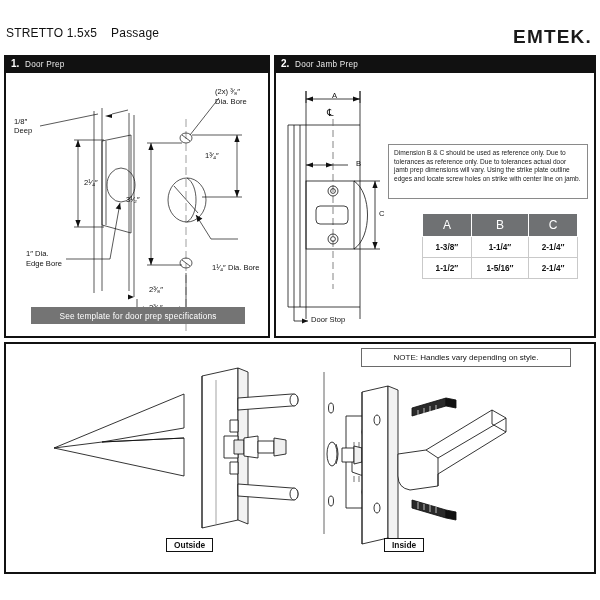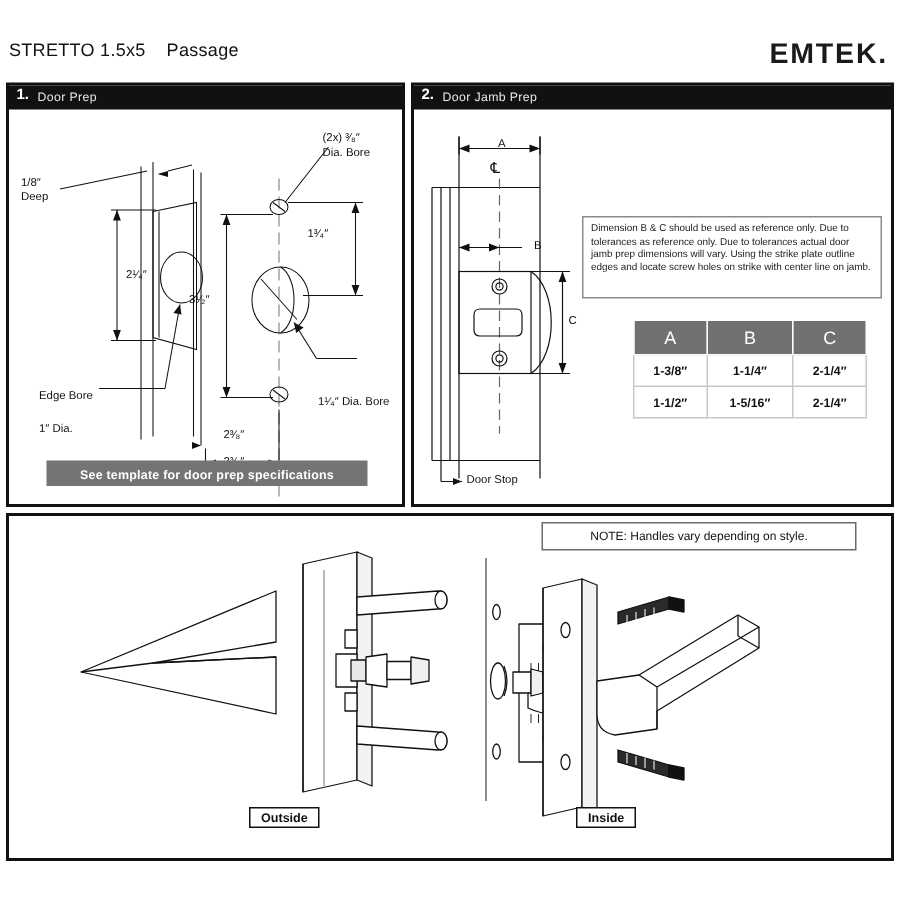--- a/index.html
+++ b/index.html
@@ -47,21 +47,21 @@
   #panel3{left:4px;top:342px;width:592px;height:232px;padding-left:24px;}
 
   .body1,.body2,.body3{position:absolute;left:0;top:16px;right:0;bottom:0;}
 
   
   .lbl{position:absolute;font-size:7.6px;line-height:1.22;color:#111;white-space:nowrap;}
 
   
   .greybar{
     position:absolute;left:25px;bottom:12px;width:214px;height:17px;
-    background:#747474;color:#fff;font-size:8.3px;font-weight:bold;
+    background:#747474;color:#fff;font-size:8.3px;font-weight:normal;
     display:flex;align-items:center;justify-content:center;letter-spacing:.15px;
   }
 
   
   .notebox{
     position:absolute;left:112px;top:71px;width:200px;height:55px;
     border:1px solid #8a8a8a;box-sizing:border-box;
     padding:4px 5px;font-size:6.6px;line-height:1.32;color:#1a1a1a;
   }
 
@@ -185,21 +185,21 @@
           <path d="M131 236 l7 -2.6 l0 5.2 z" fill="#111" stroke="none"></path>
           <path d="M180 236 l-7 -2.6 l0 5.2 z" fill="#111" stroke="none"></path>
         </g>
       </svg>
 
       <div class="lbl" style="left:8px;top:44px;">1/8″</div>
       <div class="lbl" style="left:8px;top:53px;">Deep</div>
 
       <div class="lbl" style="left:45px;top:105px;margin-left:33px;">2¹⁄₄″</div>
 
-      <div class="lbl" style="left:20px;top:176px;margin-top:32px;">1″ Dia.</div>
+      <div class="lbl" style="left:20px;top:176px;">1″ Dia.</div>
       <div class="lbl" style="left:20px;top:186px;">Edge Bore</div>
 
       <div class="lbl" style="left:209px;top:14px;">(2x) ³⁄₈″</div>
       <div class="lbl" style="left:209px;top:24px;">Dia. Bore</div>
 
       <div class="lbl" style="left:199px;top:78px;">1³⁄₄″</div>
 
       <div class="lbl" style="left:120px;top:122px;">3¹⁄₂″</div>
 
       <div class="lbl" style="left:206px;top:160px;margin-top:30px;">1¹⁄₄″ Dia. Bore</div>

